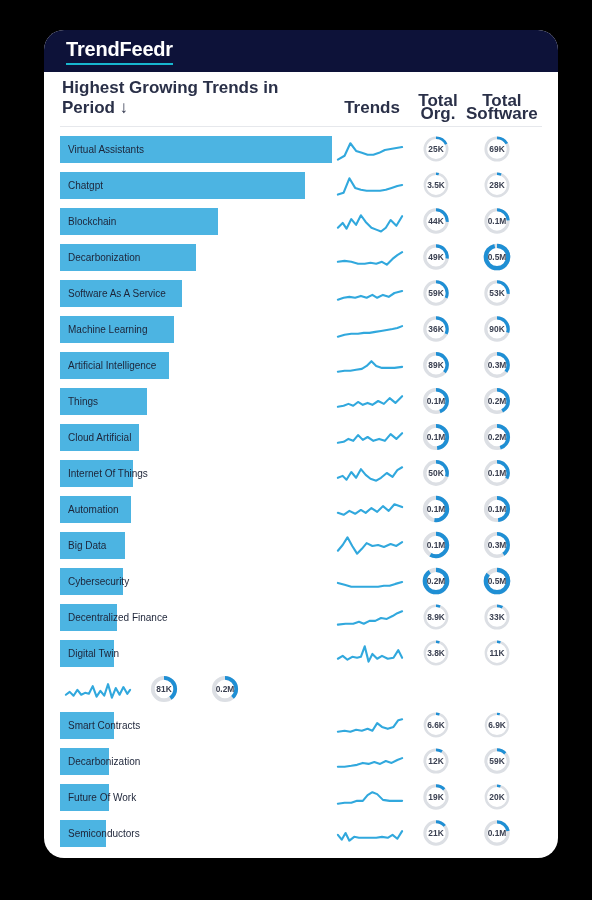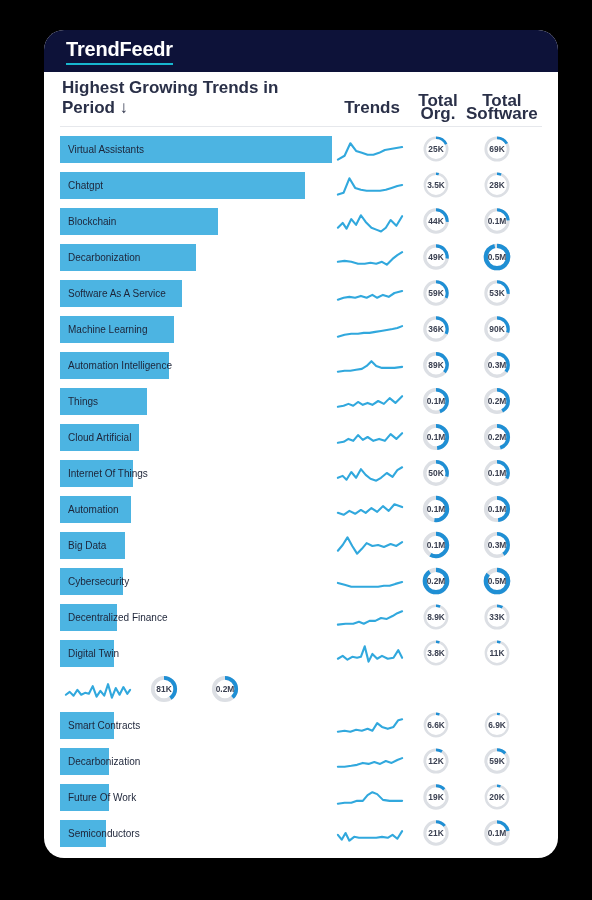--- a/index.html
+++ b/index.html
@@ -262,21 +262,21 @@
             <svg width="28" height="28" viewBox="0 0 28 28">
       <circle cx="14" cy="14" r="11.2" fill="none" stroke="#dcdfe4" stroke-width="3.2"></circle>
       <circle cx="14" cy="14" r="11.2" fill="none" stroke="#1f8fd4" stroke-width="3.2" stroke-linecap="butt" stroke-dasharray="21.11 70.37" transform="rotate(-90 14 14)"></circle>
       <text class="donut-text" x="14" y="17" text-anchor="middle">90K</text>
     </svg>
           </div>
   </div>
         <div class="row">
     <div class="cell-name">
       <div class="bar" style="width:108.8px;background:#4cb4e2"></div>
-      <div class="bar-label">Automation Intelligence</div>
+      <div class="bar-label">Artificial Intelligence</div>
     </div>
     <div class="cell-spark">
             <svg width="70" height="30" viewBox="0 0 73 30">
       <polyline points="3,22 10,21 16,21 22,20 28,19 33,16 38,11 43,16 49,18 55,18 62,18 70,17" fill="none" stroke="#31a8dd" stroke-width="2.2" stroke-linejoin="round" stroke-linecap="round"></polyline>
     </svg>
           </div>
     <div class="cell-org">
             <svg width="28" height="28" viewBox="0 0 28 28">
       <circle cx="14" cy="14" r="11.2" fill="none" stroke="#dcdfe4" stroke-width="3.4"></circle>
       <circle cx="14" cy="14" r="11.2" fill="none" stroke="#1f8fd4" stroke-width="3.4" stroke-linecap="butt" stroke-dasharray="25.33 70.37" transform="rotate(-90 14 14)"></circle>

